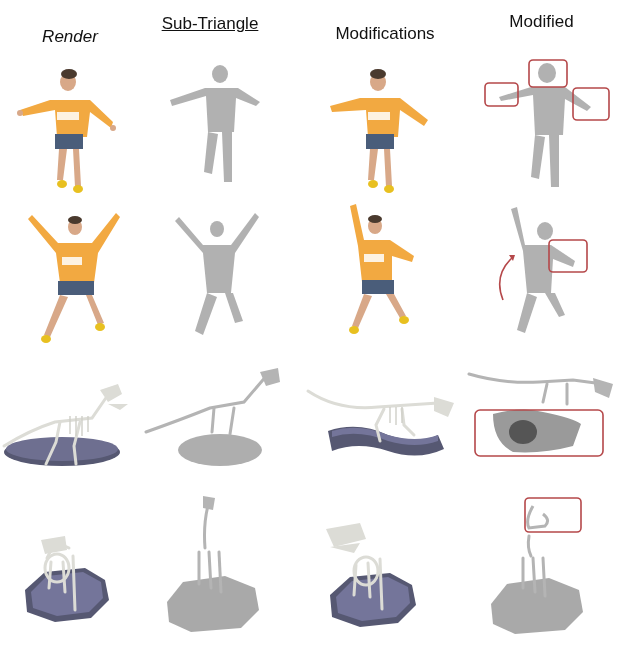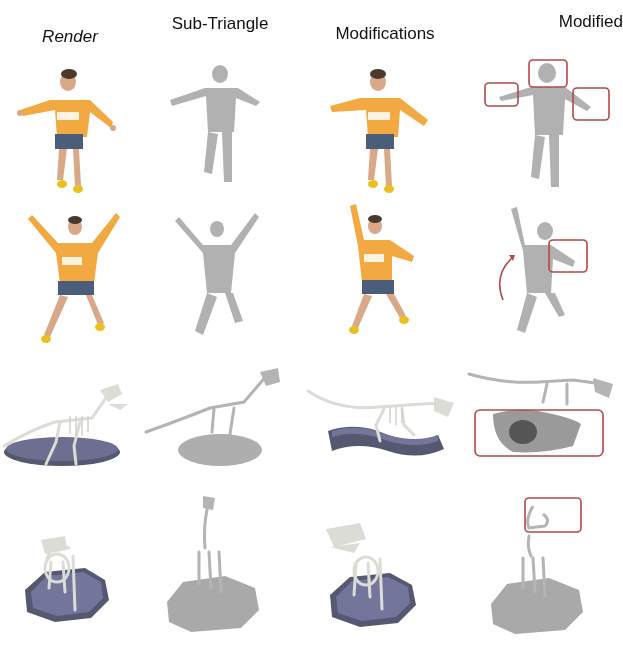--- a/index.html
+++ b/index.html
@@ -8,27 +8,27 @@
   .hdr span { display:block; }
   .cell { position:absolute; width:155px; }
   svg { display:block; }
 </style>
 </head>
 <body>
 
 <div class="hdr" style="left:0; width:140px; top:27px;font-style:italic;">
   <span>Render</span>
 </div>
-<div class="hdr" style="left:150px; width:140px; top:14px;">
+<div class="hdr" style="left:140px; width:140px; top:14px;text-decoration:underline;">
   <span>Sub-Triangle</span>
 </div>
 <div class="hdr" style="left:310px; width:150px; top:24px;">
   <span>Modifications</span>
 </div>
-<div class="hdr" style="left:460px; width:163px; top:12px;text-align:right;">
+<div class="hdr" style="left:460px; width:163px; top:12px;">
   <span>Modified</span>
 </div>
 
 <div class="cell" style="left:5px; top:62px;">
   <svg width="150" height="135" viewBox="0 0 150 135">
     <ellipse cx="63" cy="20" rx="8" ry="9" fill="#d8a888"></ellipse>
     <ellipse cx="64" cy="12" rx="8" ry="5" fill="#4a3a2e"></ellipse>
     <path d="M15,48 L45,38 L85,38 L108,60 L106,66 L85,50 L82,75 L52,75 L50,48 L18,54 Z" fill="#f2a941"></path>
     <rect x="52" y="50" width="22" height="8" fill="#fff" opacity="0.85"></rect>
     <rect x="50" y="72" width="28" height="15" fill="#4a5d7a"></rect>

